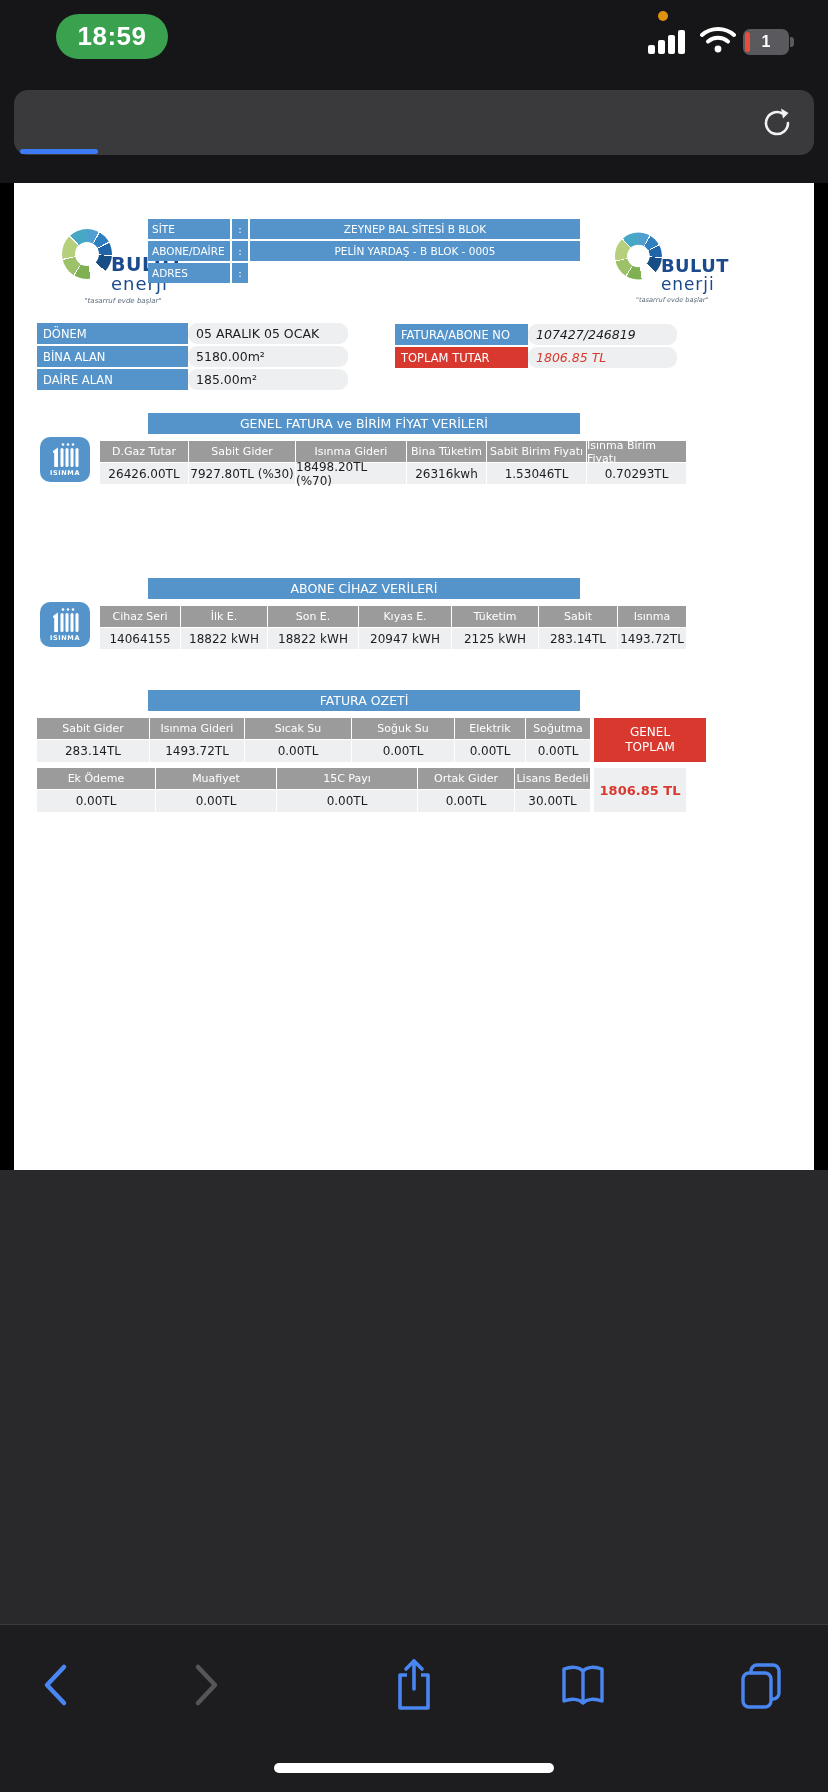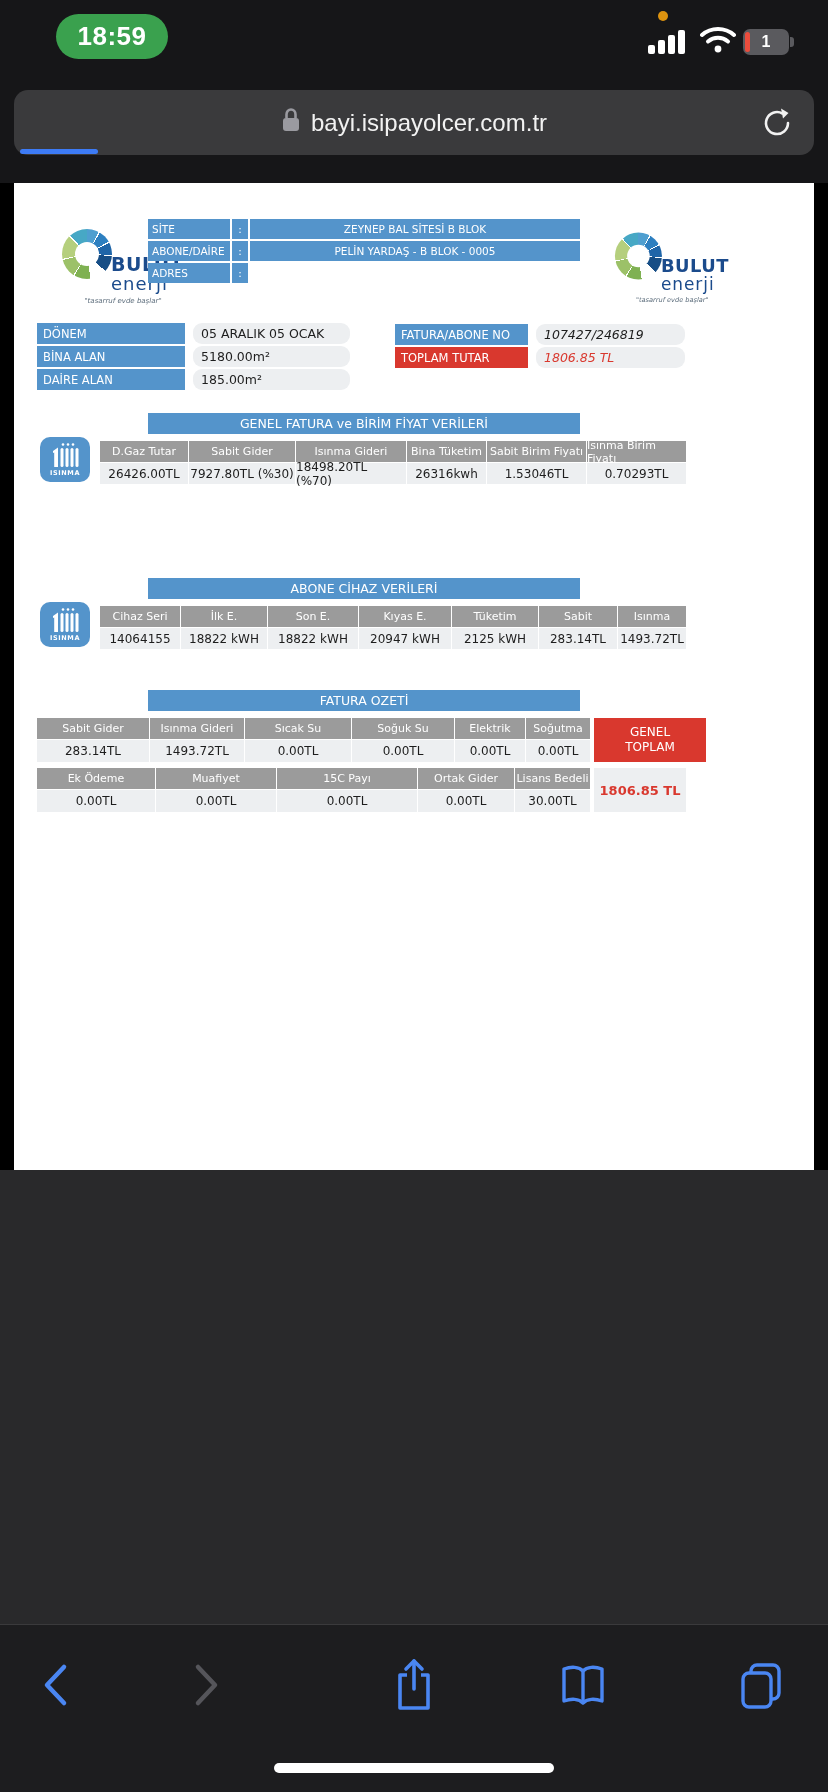--- a/index.html
+++ b/index.html
@@ -56,21 +56,21 @@
   .logo-sub  { position:absolute; left:67px; top:52px; font-size:18px; color:#1b4b8c; letter-spacing:1px; }
   .logo-tagline { position:absolute; left:14px; top:76px; width:130px; text-align:center; font-size:7px; font-style:italic; color:#5a6b7a; }
   
   .site-table { position:absolute; left:134px; top:36px; width:432px; }
   .st-row { display:flex; gap:2px; margin-bottom:2px; height:20px; }
   .st-cell { background:#5494cb; color:#fff; font-size:10.5px; display:flex; align-items:center; }
   .st-label { width:82px; padding-left:4px; }
   .st-colon { width:16px; justify-content:center; }
   .st-value { flex:1; justify-content:center; }
   
-  .info-row { display:flex; gap:8px; margin-bottom:2px; height:21px; }
+  .info-row { display:flex; gap:0; margin-bottom:2px; height:21px; }
   .info-label { color:#fff; font-size:11.5px; display:flex; align-items:center; padding-left:6px; }
   .info-value { background:#edeff1; font-size:12.5px; display:flex; align-items:center; padding-left:8px; color:#1d1d1d;border-radius:9px; }
   .bg-blue { background:#5494cb; }
   .bg-red  { background:#d9382e; }
   .txt-red { color:#d9382e; }
   .info-left  { position:absolute; left:23px;  top:140px; width:313px; }
   .info-left  .info-label { width:151px; }
   .info-left  .info-value { width:160px; }
   .info-right { position:absolute; left:381px; top:141px; width:291px; }
   .info-right .info-label { width:133px; }
@@ -128,29 +128,20 @@
     </svg>
   </div>
   <div class="battery">
     <div class="body"></div>
     <div class="sliver"></div>
     <div class="pct">1</div>
     <div class="nub"></div>
   </div>
 
   <div class="url-bar">
-    <div class="url-text">
-      <span>
-        <svg width="20" height="26" viewBox="0 0 20 26">
-          <rect x="2" y="11" width="16" height="13" rx="3" fill="#9a9aa0"></rect>
-          <path d="M5.5 11 V7.5 C5.5 4.5 7.5 2.5 10 2.5 C12.5 2.5 14.5 4.5 14.5 7.5 V11" stroke="#9a9aa0" stroke-width="2.6" fill="none"></path>
-        </svg>
-      </span>
-      <span>bayi.isipayolcer.com.tr</span>
-    </div>
     <div class="reload-btn">
       <svg width="34" height="34" viewBox="0 0 34 34">
         <path d="M28 17 A11 11 0 1 1 22.5 7.5" stroke="#f2f2f2" stroke-width="2.6" fill="none" stroke-linecap="round"></path>
         <path d="M21 2.5 L28.5 7 L23 12.5 Z" fill="#f2f2f2"></path>
       </svg>
     </div>
     <div class="progress"></div>
   </div>
 </div>
 

